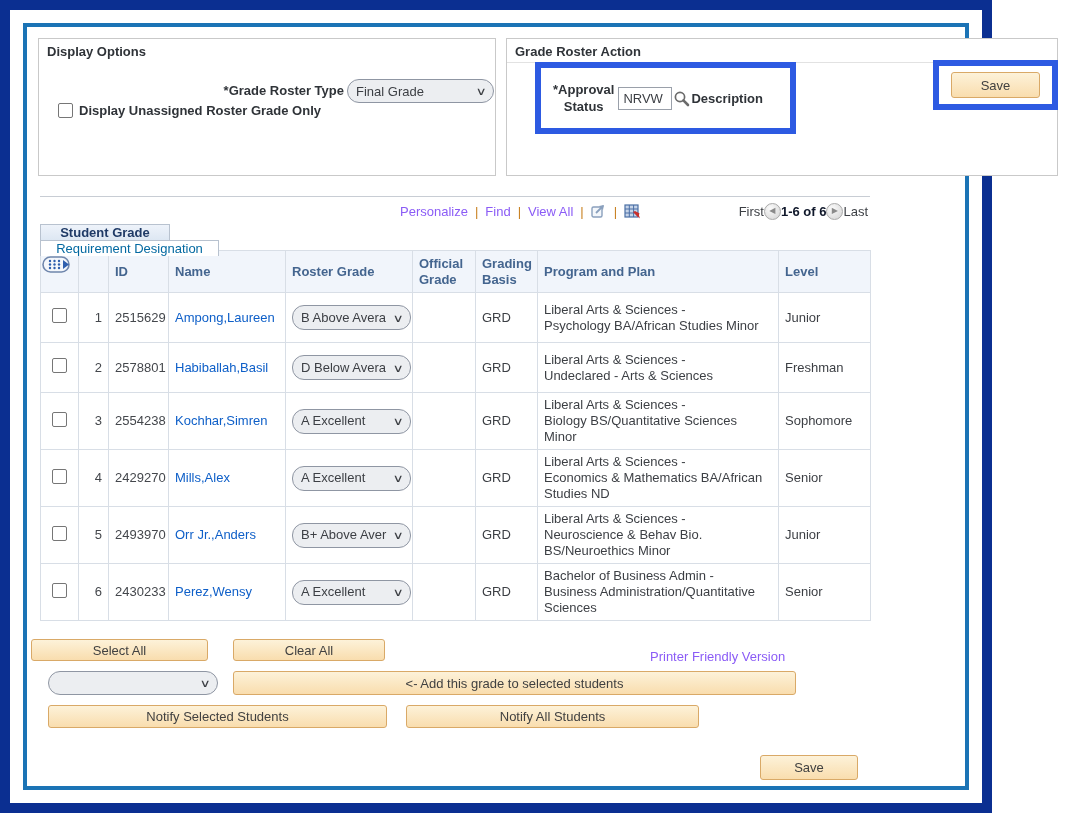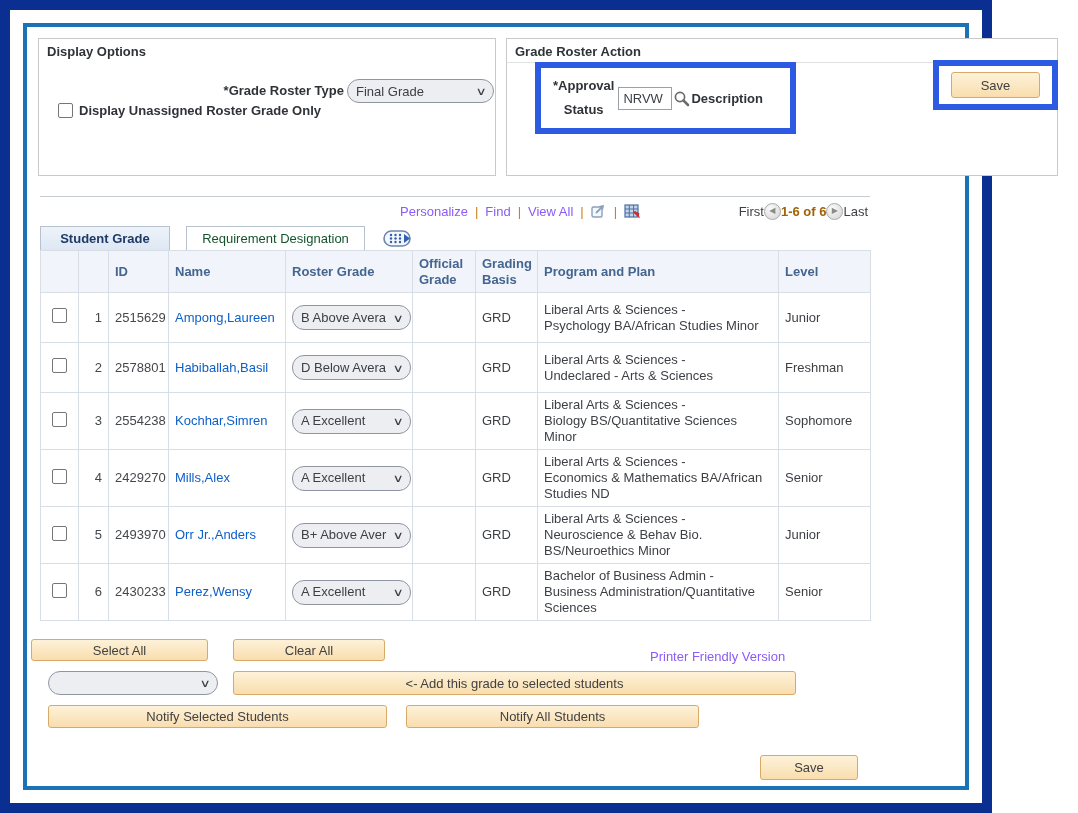--- a/index.html
+++ b/index.html
@@ -26,49 +26,49 @@
     padding:0 8px; color:#3c3f44; overflow:hidden; white-space:nowrap; }
   .select-box .chev { color:#3c3f44; font-size:11px; margin-left:4px; transform:scaleX(1.4); flex:0 0 auto; }
 
   .checkbox { display:inline-block; width:15px; height:15px; background:#fff;
     border:1px solid #767676; border-radius:2px; }
 
   .hl-box { position:absolute; border:6px solid #2d5ae2; background:#fff; }
   .hl-approval { left:508px; top:35px; width:261px; height:72px; display:flex; align-items:center; padding-left:12px; }
   .hl-save { left:906px; top:33px; width:125px; height:50px; display:flex; align-items:center; justify-content:center; }
 
-  .approval-label { font-weight:bold; color:#2f3338; white-space:pre-line; text-align:center; line-height:24px; margin-right:4px; }
+  .approval-label { font-weight:bold; color:#2f3338; white-space:pre-line; text-align:center; line-height:17px; margin-right:4px; }
   .text-input { display:inline-flex; align-items:center; width:54px; height:23px;
     border:1px solid #9aa0aa; background:#fff; padding:0 4px; color:#3c3f44; }
   .desc-label { font-weight:bold; color:#2f3338; }
 
   .pbtn { display:inline-flex; align-items:center; justify-content:center;
     background:linear-gradient(#fdf2d9, #f9ddae); border:1px solid #d9a967; border-radius:3px;
     color:#414141; cursor:pointer; white-space:nowrap; }
   .btn-save-top { width:89px; height:26px; }
 
   
   .grid-wrap { position:absolute; left:13px; top:169px; width:830px; }
   .toolbar { position:relative; height:28px; border-top:1px solid #c8cdd4; }
   .t-links { position:absolute; left:360px; top:0; height:28px; display:flex; align-items:center; gap:7px; }
   .t-pager { position:absolute; right:2px; top:0; height:28px; display:flex; align-items:center; }
   a.link { color:#8b5cf6; text-decoration:none; cursor:pointer; }
   .sep { color:#c8801f; }
   .pager-btn { display:inline-flex; width:17px; height:17px; border-radius:50%;
     background:radial-gradient(circle at 35% 30%, #fafafa, #d4d4d4); border:1px solid #a9a9a9;
     align-items:center; justify-content:center; color:#8a8a8a; font-size:8px; line-height:1; }
-  .pager-range { font-weight:bold; color:#a16207; }
+  .pager-range { font-weight:bold; color:#0f172a; }
   .pager-ends { color:#3c3f44; }
   .icon-btn { display:inline-flex; align-items:center; }
 
-  .tabsrow { position:relative; height:26px; display:flex; align-items:flex-end; gap:16px; }
+  .tabsrow { position:relative; height:26px; display:flex; gap:0;flex-direction:column; }
   .tab { height:24px; display:flex; align-items:center; justify-content:center;
     border:1px solid #b8c2cf; border-bottom:none; cursor:pointer; padding:0 10px; }
   .tab-active { width:130px; background:linear-gradient(#eef3fa,#dde7f3); color:#1f3a66; font-weight:bold; }
-  .tab-inactive { width:179px; background:#fff; color:#14532d; }
+  .tab-inactive { width:179px; background:#fff; color:#0369a1; }
   .tab-expand { margin-left:2px; margin-bottom:3px; cursor:pointer; }
 
   table.grid { border-collapse:collapse; table-layout:fixed; width:830px; background:#fff; }
   table.grid th, table.grid td { border:1px solid #d8dee6; padding:4px 6px; vertical-align:middle;
     overflow:hidden; line-height:16px; }
   table.grid thead th { background:#f1f5fb; color:#44658f; font-weight:bold; text-align:left; height:42px; }
   table.grid tbody tr { height:50px; }
   td.c-num { text-align:right; color:#44474c; }
   td.c-id { color:#44474c; }
   a.name-link { color:#0e5fc8; text-decoration:none; cursor:pointer; }

